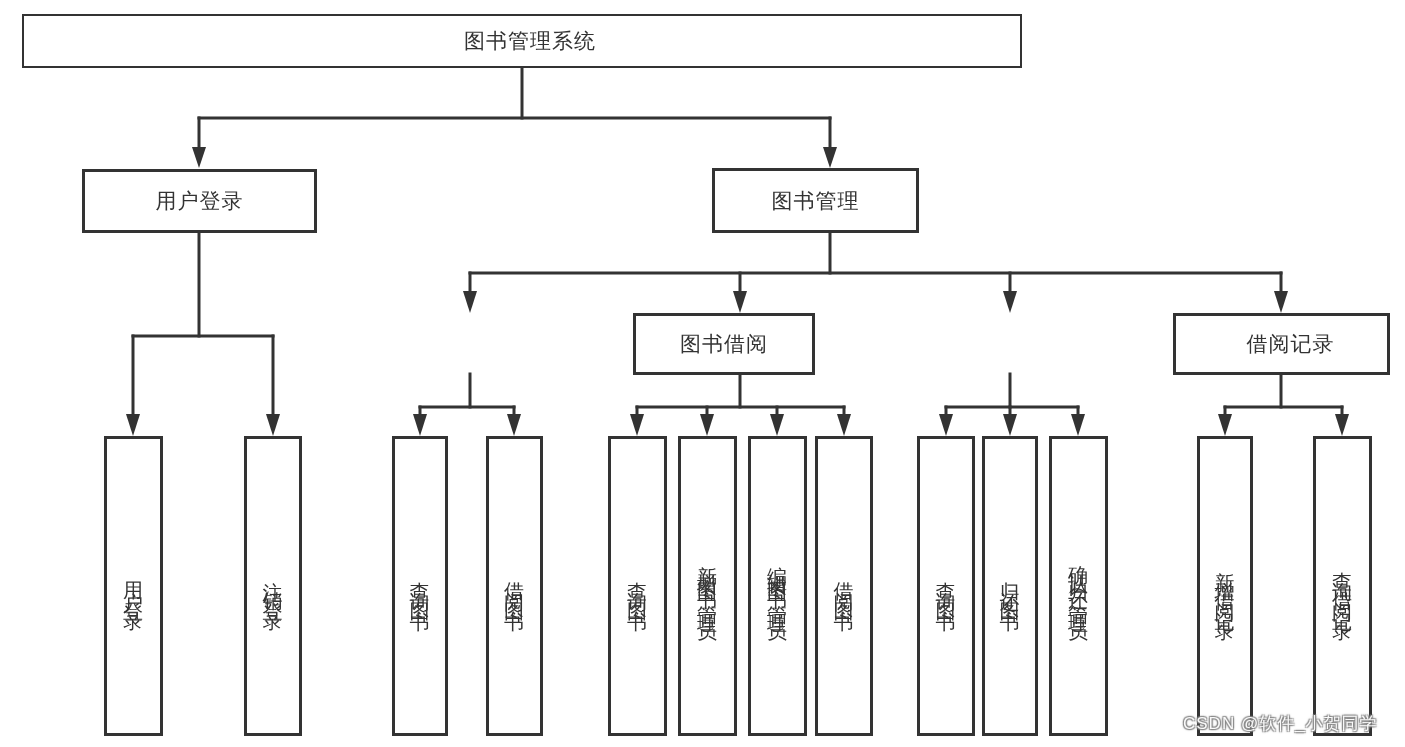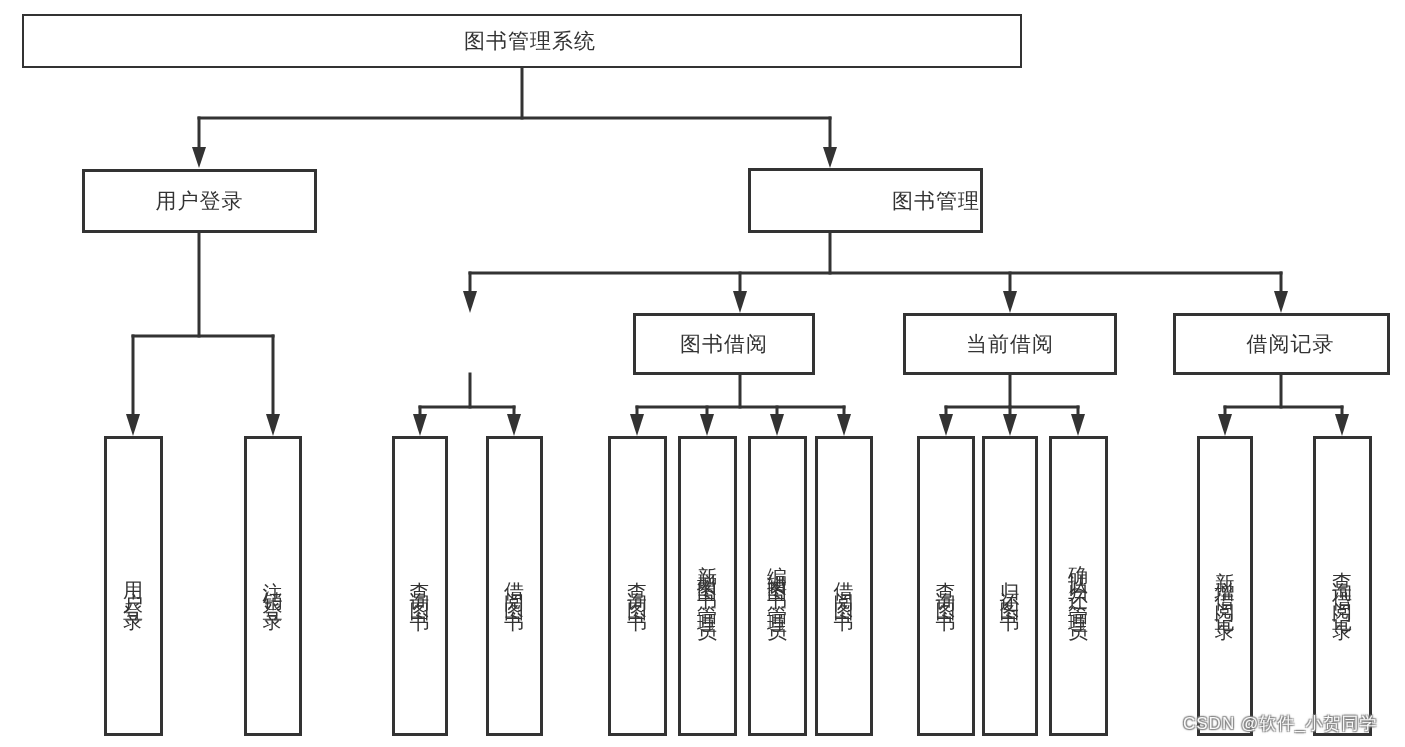--- a/index.html
+++ b/index.html
@@ -150,30 +150,27 @@
     </g>
   </svg>
 
   <div class="box root" style="left:22px; top:14px; width:1000px; height:54px;">
     <span class="h-label">图书管理系统</span>
   </div>
 
   <div class="box" style="left:82px; top:169px; width:235px; height:64px;">
     <span class="h-label">用户登录</span>
   </div>
-  <div class="box" style="left:748px; top:168px; width:235px; height:65px;justify-content:flex-end;">
+  <div class="box" style="left:712px; top:168px; width:207px; height:65px;">
     <span class="h-label">图书管理</span>
   </div>
 
   <div class="box" style="left:633px; top:313px; width:182px; height:62px;">
     <span class="h-label">图书借阅</span>
   </div>
-  <div class="box" style="left:903px; top:313px; width:214px; height:62px;">
-    <span class="h-label">当前借阅</span>
-  </div>
   <div class="box" style="left:1173px; top:313px; width:217px; height:62px;padding-left:18px;">
     <span class="h-label">借阅记录</span>
   </div>
 
   <div class="box leaf" style="left:104px; top:436px; width:59px; height:300px;">
     <span class="v-label">用户登录</span>
   </div>
   <div class="box leaf" style="left:244px; top:436px; width:58px; height:300px;">
     <span class="v-label">注销登录</span>
   </div>

